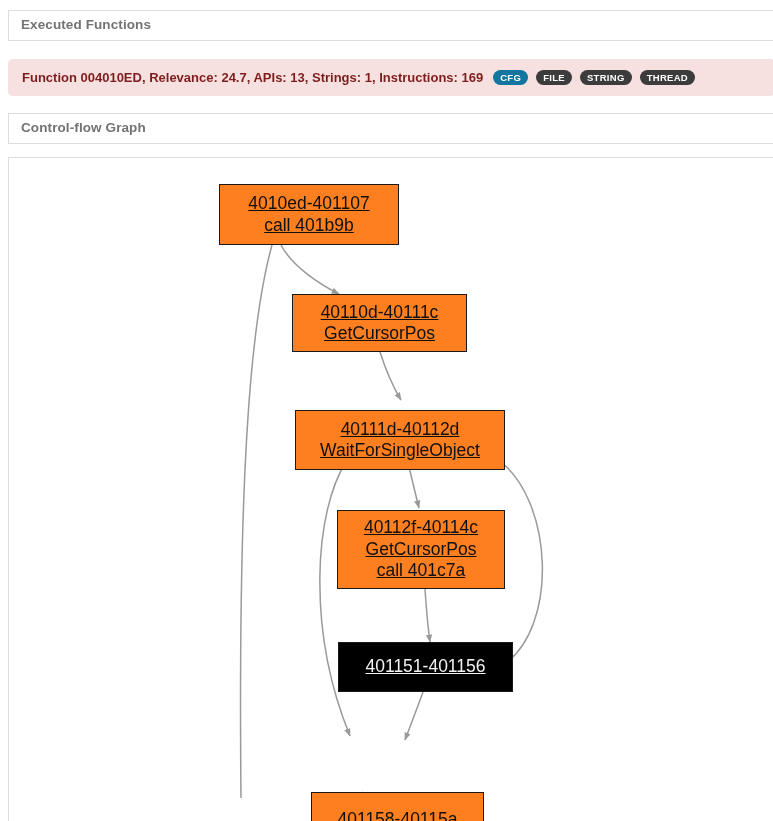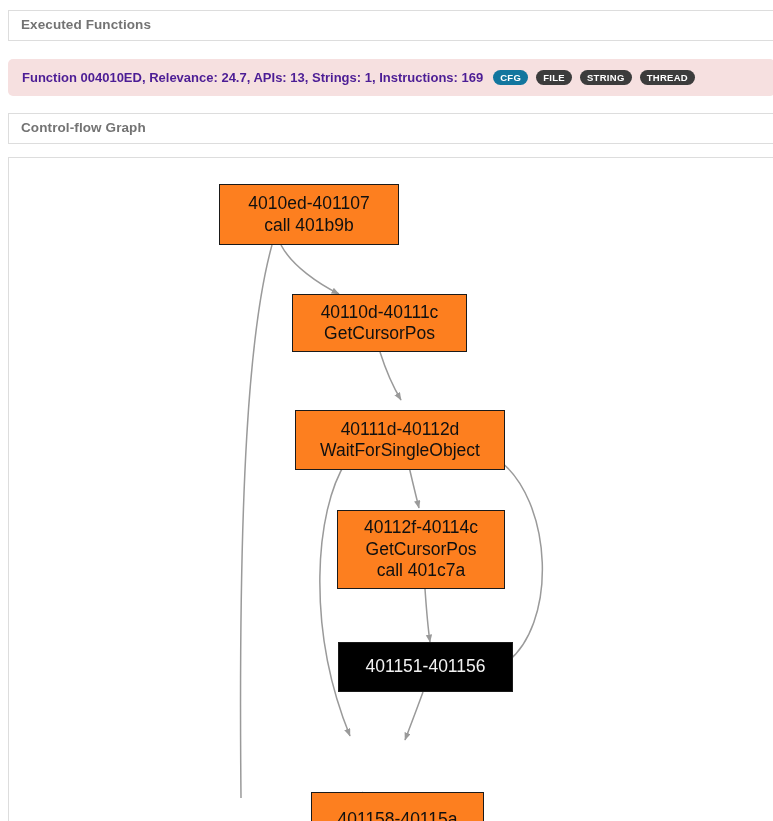--- a/index.html
+++ b/index.html
@@ -45,21 +45,21 @@
     top: 59px;
     height: 37px;
     background: #f6e0e0;
     border-radius: 5px;
     box-sizing: border-box;
     display: flex;
     align-items: center;
     padding: 0 14px;
   }
   .function-summary {
-    color: #4c1d95;
+    color: #7f1d1d;
     font-size: 13px;
     font-weight: bold;
     white-space: nowrap;
   }
   .badges {
     display: flex;
     align-items: center;
     gap: 8px;
     margin-left: 10px;
   }
@@ -113,21 +113,21 @@
   }
   .cfg-node.orange {
     background: #fd7f1f;
     color: #101010;
   }
   .cfg-node.gray {
     background: #000000;
     color: #f2f2f2;
     border-color: #1a1a1a;
   }
-  .cfg-node .line { display: block; }
+  .cfg-node .line { display: block; text-decoration: underline; }
 </style>
 </head>
 <body>
 
 <div id="page">
 
   <div class="section-panel" id="executed-functions-panel">
     <div class="section-title">Executed Functions</div>
   </div>
 

